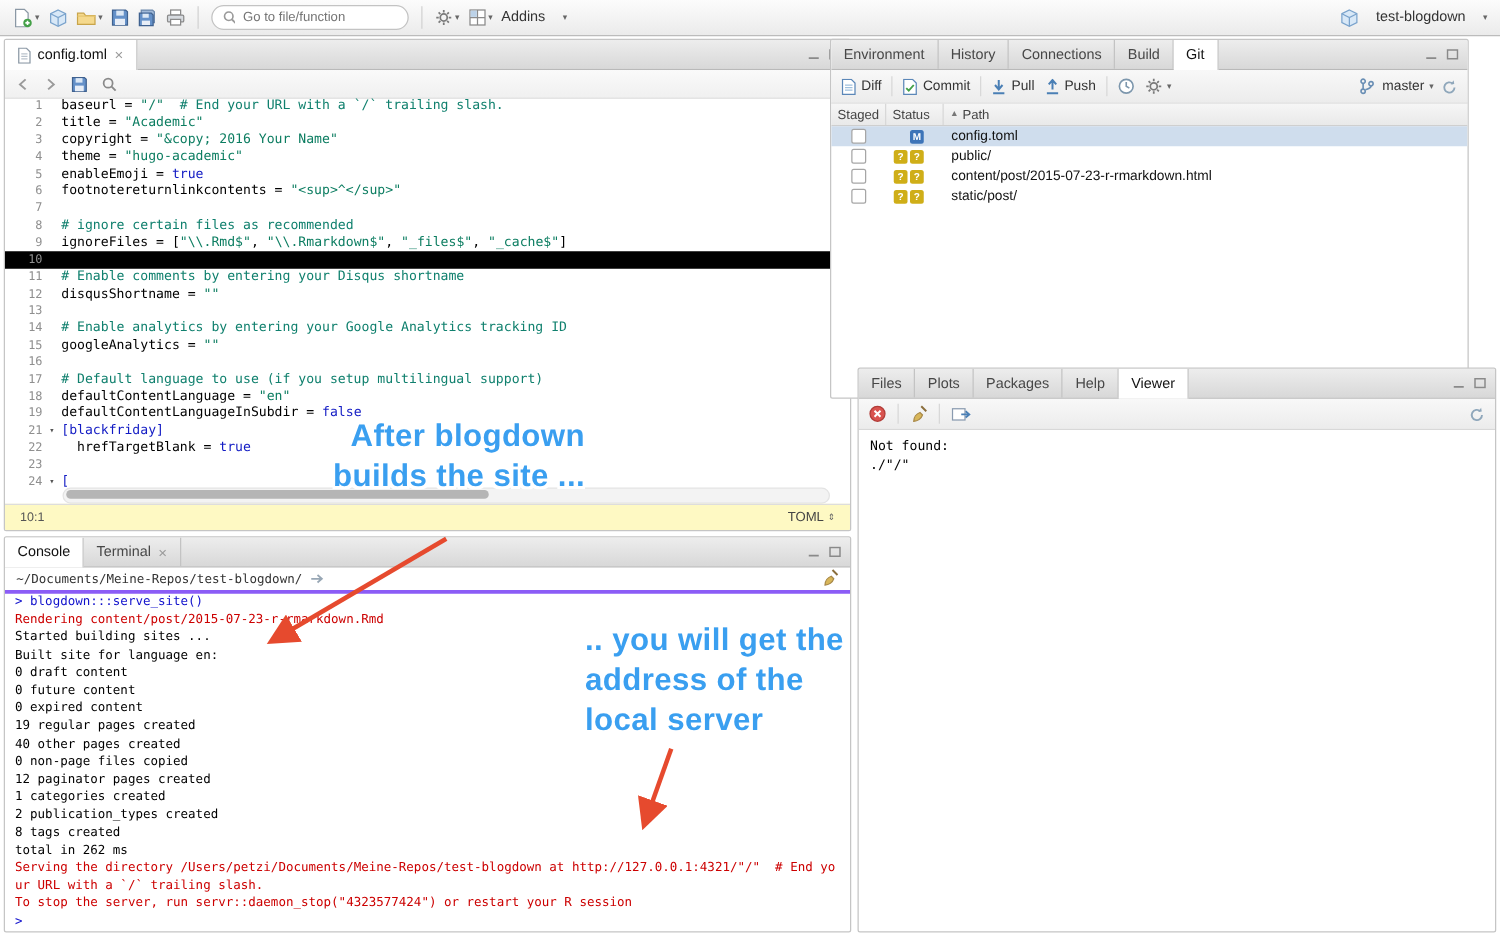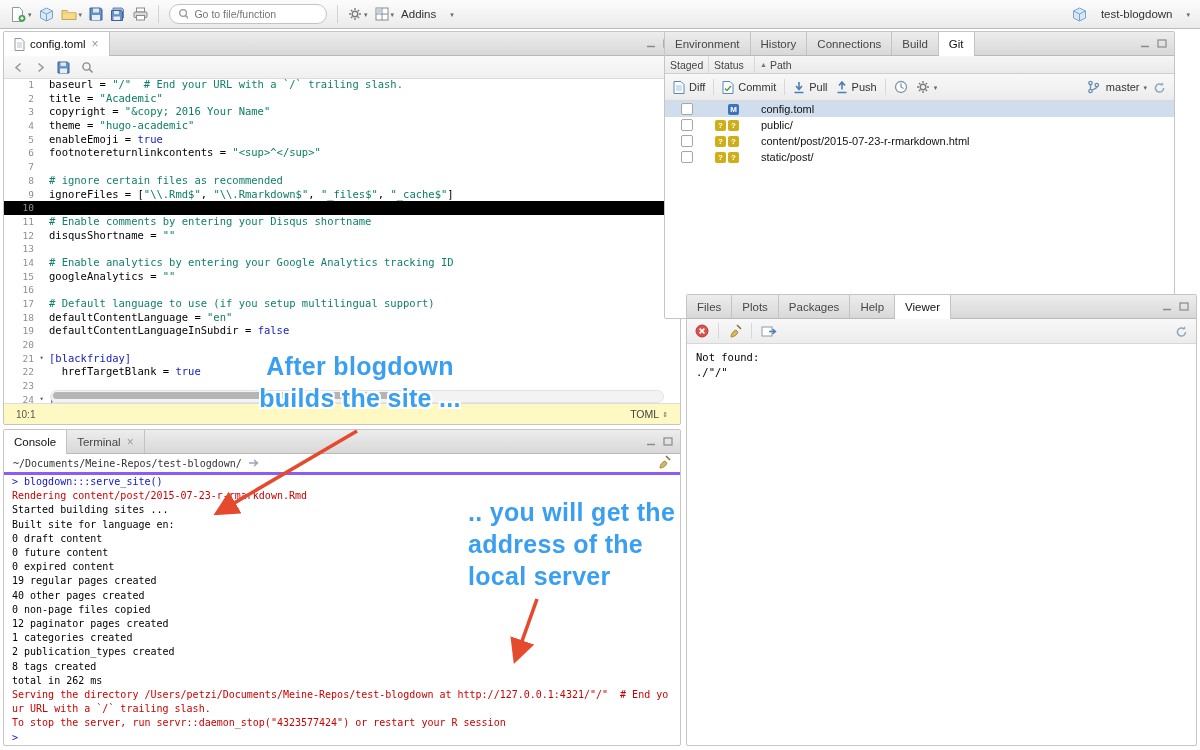--- a/index.html
+++ b/index.html
@@ -96,21 +96,21 @@
   #viewer-toolbar{height:24px;background:linear-gradient(#f8f8f8,#ececec);border-bottom:1px solid #d8d8d8;
     display:flex;align-items:center;gap:9px;padding:0 8px}
   #viewer-toolbar .right{margin-left:auto;display:flex;align-items:center}
   #viewer-body{padding:6px 9px;font:10.5px/14.5px "DejaVu Sans Mono",monospace;color:#000;white-space:pre-line}
 
   
   .annotation{position:absolute;font-weight:bold;font-size:25px;line-height:32px;color:#3a9ff0;
     white-space:pre-line;z-index:40;letter-spacing:.3px;
     text-shadow:-2px -2px 0 #fff,2px -2px 0 #fff,-2px 2px 0 #fff,2px 2px 0 #fff,
                 0 -2px 0 #fff,0 2px 0 #fff,-2px 0 0 #fff,2px 0 0 #fff}
-  #ann-build{left:252px;top:350px;width:216px;text-align:center}
+  #ann-build{left:252px;top:333px;width:216px;text-align:right}
   #ann-server{left:468px;top:496px}
   #arrows{position:absolute;left:0;top:0;width:1200px;height:750px;pointer-events:none;z-index:41}
 </style>
 </head>
 <body>
 
 <div id="main-toolbar">
   <span class="tb-btn">
     <svg width="16" height="16">
         <path d="M2.5 1.5h7l3 3v11h-10z" fill="#fff" stroke="#8b98a5"></path>
@@ -242,21 +242,20 @@
       <div class="code-line hl"><span class="gutter">10</span><span class="fold"></span><span class="code-text"></span></div>
       <div class="code-line"><span class="gutter">11</span><span class="fold"></span><span class="code-text"><span class="tok-c"># Enable comments by entering your Disqus shortname</span></span></div>
       <div class="code-line"><span class="gutter">12</span><span class="fold"></span><span class="code-text"><span class="tok-k">disqusShortname = </span><span class="tok-s">""</span></span></div>
       <div class="code-line"><span class="gutter">13</span><span class="fold"></span><span class="code-text"></span></div>
       <div class="code-line"><span class="gutter">14</span><span class="fold"></span><span class="code-text"><span class="tok-c"># Enable analytics by entering your Google Analytics tracking ID</span></span></div>
       <div class="code-line"><span class="gutter">15</span><span class="fold"></span><span class="code-text"><span class="tok-k">googleAnalytics = </span><span class="tok-s">""</span></span></div>
       <div class="code-line"><span class="gutter">16</span><span class="fold"></span><span class="code-text"></span></div>
       <div class="code-line"><span class="gutter">17</span><span class="fold"></span><span class="code-text"><span class="tok-c"># Default language to use (if you setup multilingual support)</span></span></div>
       <div class="code-line"><span class="gutter">18</span><span class="fold"></span><span class="code-text"><span class="tok-k">defaultContentLanguage = </span><span class="tok-s">"en"</span></span></div>
       <div class="code-line"><span class="gutter">19</span><span class="fold"></span><span class="code-text"><span class="tok-k">defaultContentLanguageInSubdir = </span><span class="tok-b">false</span></span></div>
-      <div class="code-line"><span class="gutter">20</span><span class="fold"></span><span class="code-text"></span></div>
       <div class="code-line"><span class="gutter">21</span><span class="fold">▾</span><span class="code-text"><span class="tok-sec">[blackfriday]</span></span></div>
       <div class="code-line"><span class="gutter">22</span><span class="fold"></span><span class="code-text"><span class="tok-k">  hrefTargetBlank = </span><span class="tok-b">true</span></span></div>
       <div class="code-line"><span class="gutter">23</span><span class="fold"></span><span class="code-text"></span></div>
       <div class="code-line"><span class="gutter">24</span><span class="fold">▾</span><span class="code-text"><span class="tok-sec">[</span></span></div>
     </div>
   <div id="h-scroll">
       <div class="thumb"></div>
     </div>
   <div id="v-scroll">
       <div class="thumb"></div>
@@ -319,96 +318,96 @@
       </div>
     <div class="tab active">
         <span>Git</span>
       </div>
     <span class="winbtns">
       <svg width="10" height="9">
           <path d="M1 7.5h8" stroke="#8a8a8a" stroke-width="1.4"></path>
         </svg>
       <svg width="10" height="9">
           <rect x="1" y="1" width="8" height="7" fill="none" stroke="#8a8a8a" stroke-width="1.2"></rect>
+        </svg>
+    </span>
+  </div>
+  <div id="git-toolbar">
+    <span class="gt-btn">
+      <svg width="12" height="13">
+          <path d="M1 .5h7l3 3v9H1z" fill="#fff" stroke="#5b87b8"></path>
+          <path d="M3 5h6M3 7h6M3 9h6" stroke="#9fc0dd"></path>
+        </svg>
+      <span>Diff</span>
+    </span>
+    <span class="gt-sep"></span>
+    <span class="gt-btn">
+      <svg width="12" height="13">
+          <path d="M1 .5h7l3 3v9H1z" fill="#fff" stroke="#5b87b8"></path>
+          <path d="M3 7.5l2 2 4-4.5" fill="none" stroke="#43a047" stroke-width="1.5"></path>
+        </svg>
+      <span>Commit</span>
+    </span>
+    <span class="gt-sep"></span>
+    <span class="gt-btn">
+      <svg width="12" height="13">
+          <path d="M6 1v6.5M3 5l3 3.5L9 5" fill="none" stroke="#4a7fb5" stroke-width="1.6"></path>
+          <path d="M1.5 11.5h9" stroke="#4a7fb5" stroke-width="1.6"></path>
+        </svg>
+      <span>Pull</span>
+    </span>
+    <span class="gt-btn">
+      <svg width="12" height="13">
+          <path d="M6 8.5V2M3 4.5L6 1l3 3.5" fill="none" stroke="#4a7fb5" stroke-width="1.6"></path>
+          <path d="M1.5 11.5h9" stroke="#4a7fb5" stroke-width="1.6"></path>
+        </svg>
+      <span>Push</span>
+    </span>
+    <span class="gt-sep"></span>
+    <span class="gt-btn">
+      <svg width="14" height="14">
+          <circle cx="7" cy="7" r="5.5" fill="#fff" stroke="#7d97ad" stroke-width="1.3"></circle>
+          <path d="M7 3.5V7l2.5 1.5" fill="none" stroke="#7d97ad" stroke-width="1.3"></path>
+        </svg>
+    </span>
+    <span class="gt-btn">
+      <svg width="14" height="14">
+          <circle cx="7" cy="7" r="2.8" fill="none" stroke="#7a7a7a" stroke-width="1.4"></circle>
+          <path d="M7 1v2M7 11v2M1 7h2M11 7h2M2.9 2.9l1.4 1.4M9.7 9.7l1.4 1.4M11.1 2.9L9.7 4.3M4.3 9.7l-1.4 1.4" stroke="#7a7a7a" stroke-width="1.4"></path>
+        </svg>
+      <span class="dd">▾</span>
+    </span>
+    <span class="right">
+      <svg width="13" height="14">
+          <circle cx="3.5" cy="3" r="1.7" fill="none" stroke="#6a8fb5" stroke-width="1.3"></circle>
+          <circle cx="3.5" cy="11" r="1.7" fill="none" stroke="#6a8fb5" stroke-width="1.3"></circle>
+          <circle cx="9.8" cy="5" r="1.7" fill="none" stroke="#6a8fb5" stroke-width="1.3"></circle>
+          <path d="M3.5 4.7v4.6M9.8 6.7c0 2-2.5 2.3-4.5 3.1" fill="none" stroke="#6a8fb5" stroke-width="1.3"></path>
+        </svg>
+      <span class="gt-btn">
+        <span>master</span>
+        <span class="dd">▾</span>
+      </span>
+      <svg width="13" height="13">
+          <path d="M10.6 7a4.1 4.1 0 1 1-1.3-3" fill="none" stroke="#8fa7bb" stroke-width="1.5"></path>
+          <path d="M9.9 1.2l.5 2.9-2.9.4z" fill="#8fa7bb"></path>
         </svg>
     </span>
   </div>
   <div id="git-header">
     <span class="gh-cell gh-staged">
         <span>Staged</span>
       </span>
     <span class="gh-cell gh-status">
         <span>Status</span>
       </span>
     <span class="gh-cell gh-path">
         <span class="sort">▲</span>
         <span>Path</span>
       </span>
-  </div>
-  <div id="git-toolbar">
-    <span class="gt-btn">
-      <svg width="12" height="13">
-          <path d="M1 .5h7l3 3v9H1z" fill="#fff" stroke="#5b87b8"></path>
-          <path d="M3 5h6M3 7h6M3 9h6" stroke="#9fc0dd"></path>
-        </svg>
-      <span>Diff</span>
-    </span>
-    <span class="gt-sep"></span>
-    <span class="gt-btn">
-      <svg width="12" height="13">
-          <path d="M1 .5h7l3 3v9H1z" fill="#fff" stroke="#5b87b8"></path>
-          <path d="M3 7.5l2 2 4-4.5" fill="none" stroke="#43a047" stroke-width="1.5"></path>
-        </svg>
-      <span>Commit</span>
-    </span>
-    <span class="gt-sep"></span>
-    <span class="gt-btn">
-      <svg width="12" height="13">
-          <path d="M6 1v6.5M3 5l3 3.5L9 5" fill="none" stroke="#4a7fb5" stroke-width="1.6"></path>
-          <path d="M1.5 11.5h9" stroke="#4a7fb5" stroke-width="1.6"></path>
-        </svg>
-      <span>Pull</span>
-    </span>
-    <span class="gt-btn">
-      <svg width="12" height="13">
-          <path d="M6 8.5V2M3 4.5L6 1l3 3.5" fill="none" stroke="#4a7fb5" stroke-width="1.6"></path>
-          <path d="M1.5 11.5h9" stroke="#4a7fb5" stroke-width="1.6"></path>
-        </svg>
-      <span>Push</span>
-    </span>
-    <span class="gt-sep"></span>
-    <span class="gt-btn">
-      <svg width="14" height="14">
-          <circle cx="7" cy="7" r="5.5" fill="#fff" stroke="#7d97ad" stroke-width="1.3"></circle>
-          <path d="M7 3.5V7l2.5 1.5" fill="none" stroke="#7d97ad" stroke-width="1.3"></path>
-        </svg>
-    </span>
-    <span class="gt-btn">
-      <svg width="14" height="14">
-          <circle cx="7" cy="7" r="2.8" fill="none" stroke="#7a7a7a" stroke-width="1.4"></circle>
-          <path d="M7 1v2M7 11v2M1 7h2M11 7h2M2.9 2.9l1.4 1.4M9.7 9.7l1.4 1.4M11.1 2.9L9.7 4.3M4.3 9.7l-1.4 1.4" stroke="#7a7a7a" stroke-width="1.4"></path>
-        </svg>
-      <span class="dd">▾</span>
-    </span>
-    <span class="right">
-      <svg width="13" height="14">
-          <circle cx="3.5" cy="3" r="1.7" fill="none" stroke="#6a8fb5" stroke-width="1.3"></circle>
-          <circle cx="3.5" cy="11" r="1.7" fill="none" stroke="#6a8fb5" stroke-width="1.3"></circle>
-          <circle cx="9.8" cy="5" r="1.7" fill="none" stroke="#6a8fb5" stroke-width="1.3"></circle>
-          <path d="M3.5 4.7v4.6M9.8 6.7c0 2-2.5 2.3-4.5 3.1" fill="none" stroke="#6a8fb5" stroke-width="1.3"></path>
-        </svg>
-      <span class="gt-btn">
-        <span>master</span>
-        <span class="dd">▾</span>
-      </span>
-      <svg width="13" height="13">
-          <path d="M10.6 7a4.1 4.1 0 1 1-1.3-3" fill="none" stroke="#8fa7bb" stroke-width="1.5"></path>
-          <path d="M9.9 1.2l.5 2.9-2.9.4z" fill="#8fa7bb"></path>
-        </svg>
-    </span>
   </div>
   <div>
       <div class="git-row selected">
         <span class="col-staged">
           <span class="checkbox"></span>
         </span>
         <span class="col-status">
           <span class="gs gs-empty"></span>
           <span class="gs gs-m">M</span>
         </span>

